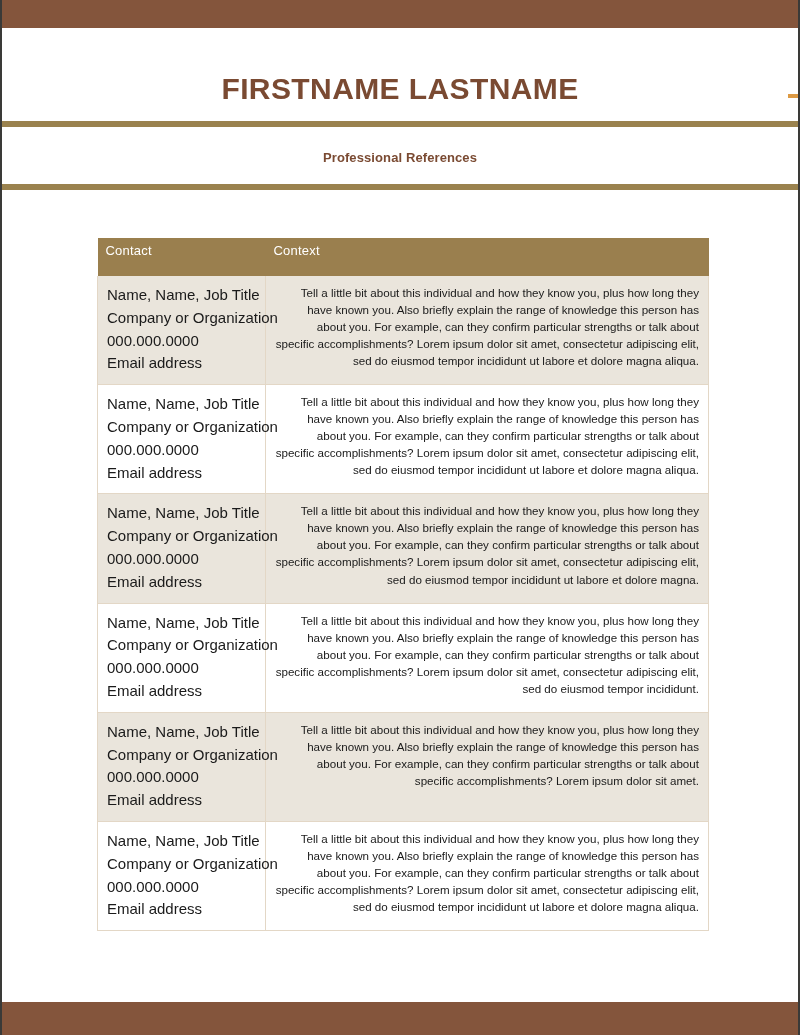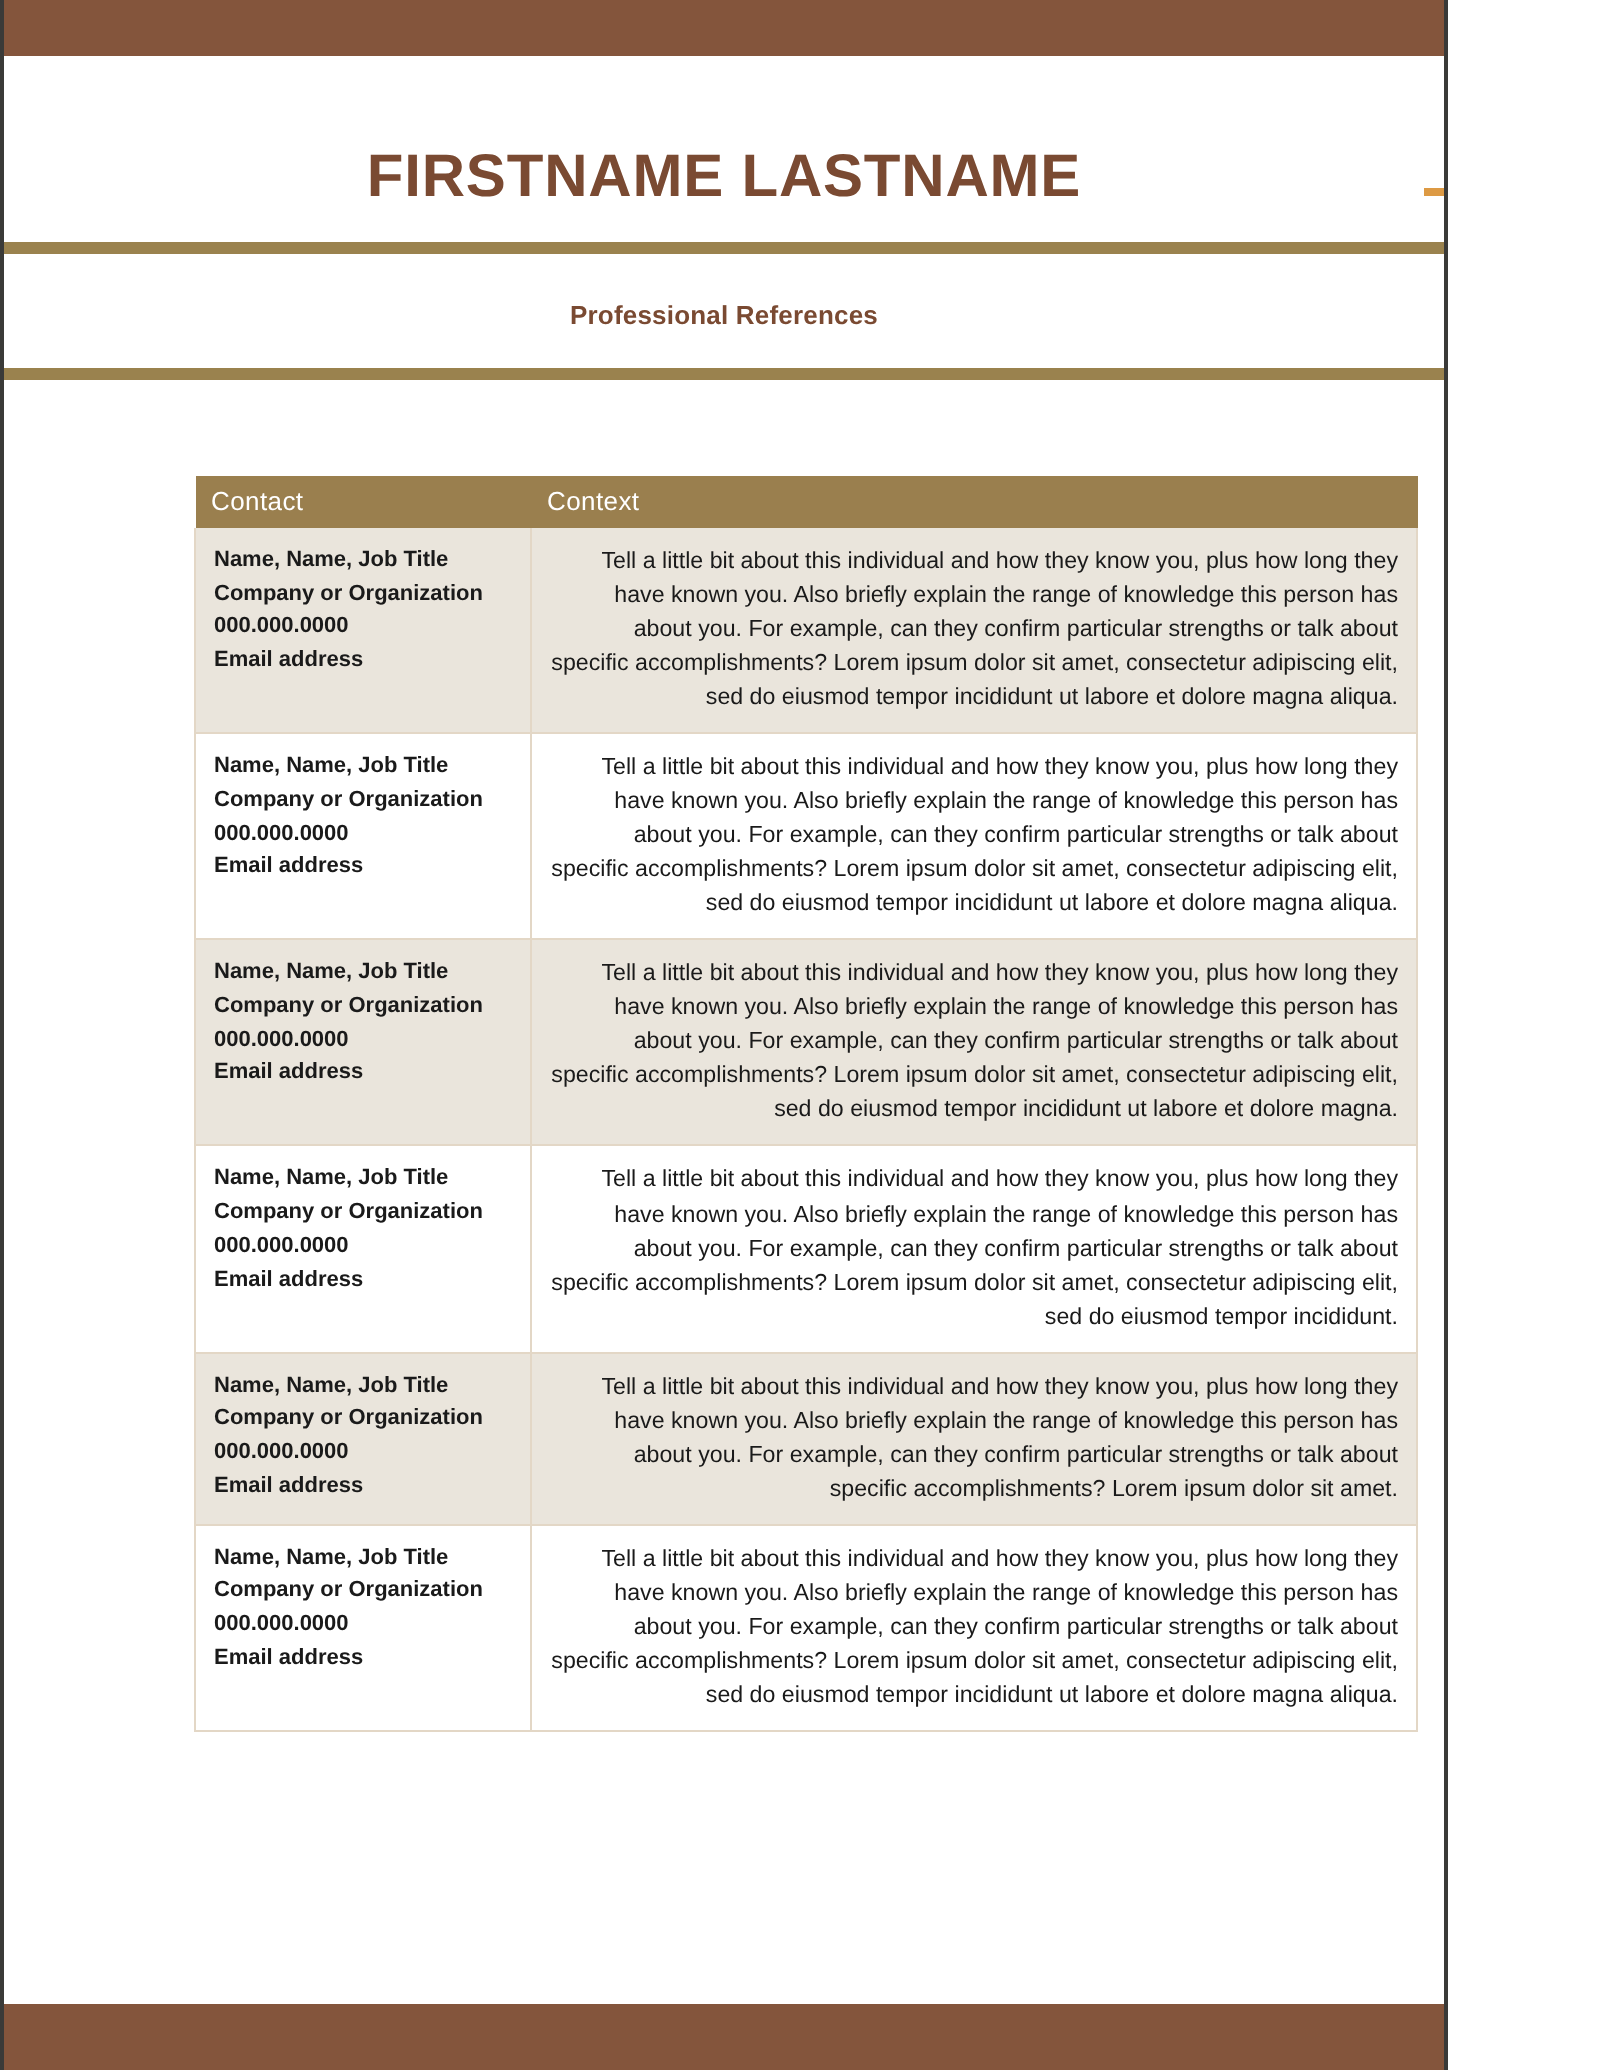--- a/index.html
+++ b/index.html
@@ -5,21 +5,21 @@
   html, body {
     margin: 0;
     padding: 0;
     background: #ffffff;
   }
   body {
     font-family: "Liberation Sans", sans-serif;
   }
   .page {
     position: relative;
-    width: 724px;
+    width: 800px;
     height: 1035px;
     background: #ffffff;
     box-sizing: border-box;
     border-left: 2px solid #3a3a38;
     border-right: 2px solid #3a3a38;
     overflow: hidden;
   }
   
   .bar-top {
     position: absolute;
@@ -122,36 +122,36 @@
     table-layout: fixed;
   }
   table.refs col.c-contact { width: 168px; }
   table.refs col.c-context { width: 443px; }
   table.refs thead th {
     background: #9a7f4e;
     color: #ffffff;
     text-align: left;
     font-size: 13px;
     font-weight: normal;
-    padding: 5px 8px 6px 8px;
+    padding: 5px 8px 18px 8px;
     letter-spacing: 0.2px;
     border: none;
   }
   table.refs tbody td {
     vertical-align: top;
     padding: 8px 9px 9px 9px;
     border-left: 1px solid #e3d7c6;
     border-right: 1px solid #e3d7c6;
     border-bottom: 1px solid #e3d7c6;
   }
   table.refs tbody tr.alt td { background: #eae5dc; }
   table.refs tbody tr.plain td { background: #ffffff; }
   .contact-cell {
-    font-size: 11px;
-    font-weight: bold;
+    font-size: 15px;
+    font-weight: normal;
     color: #1a1a1a;
     line-height: 1.52;
   }
   .contact-cell div { white-space: nowrap; }
   .context-cell {
     font-size: 11.6px;
     color: #1a1a1a;
     line-height: 1.47;
     text-align: right;
   }

